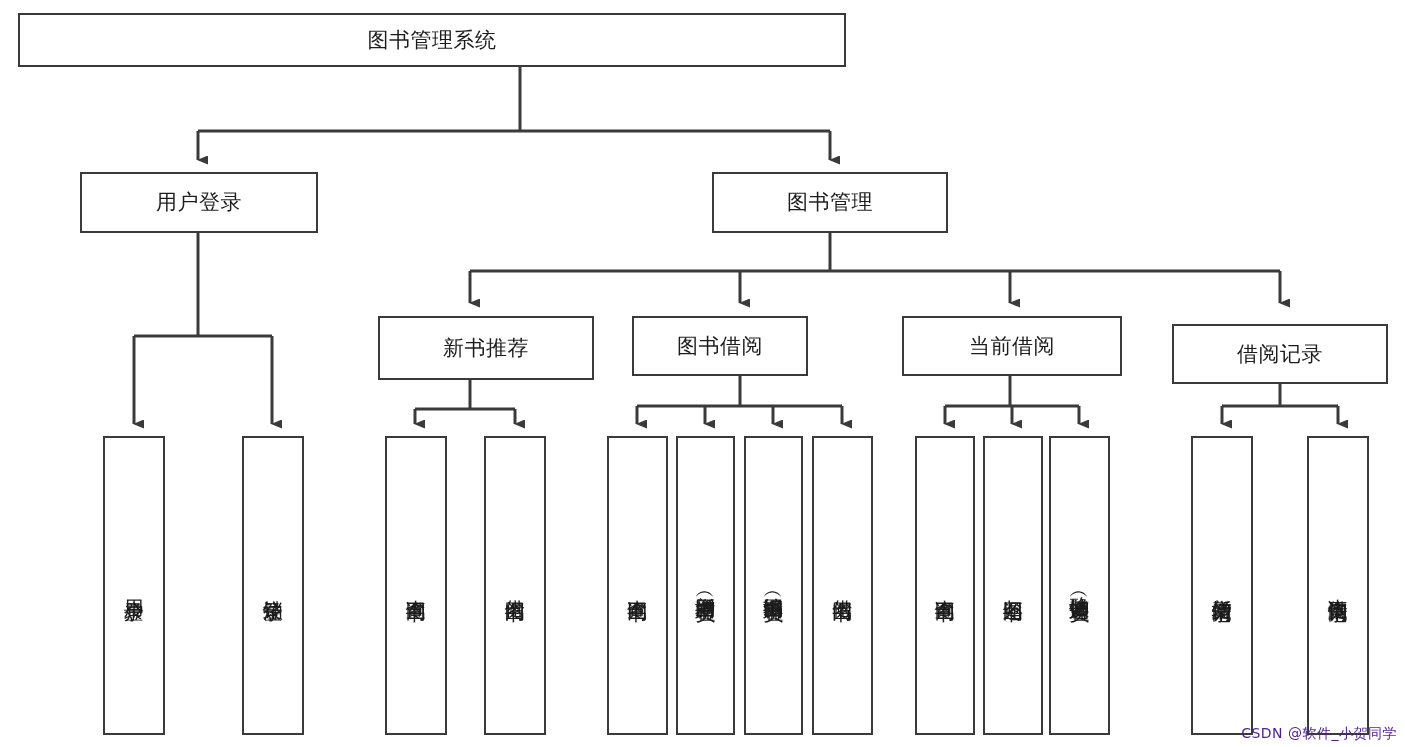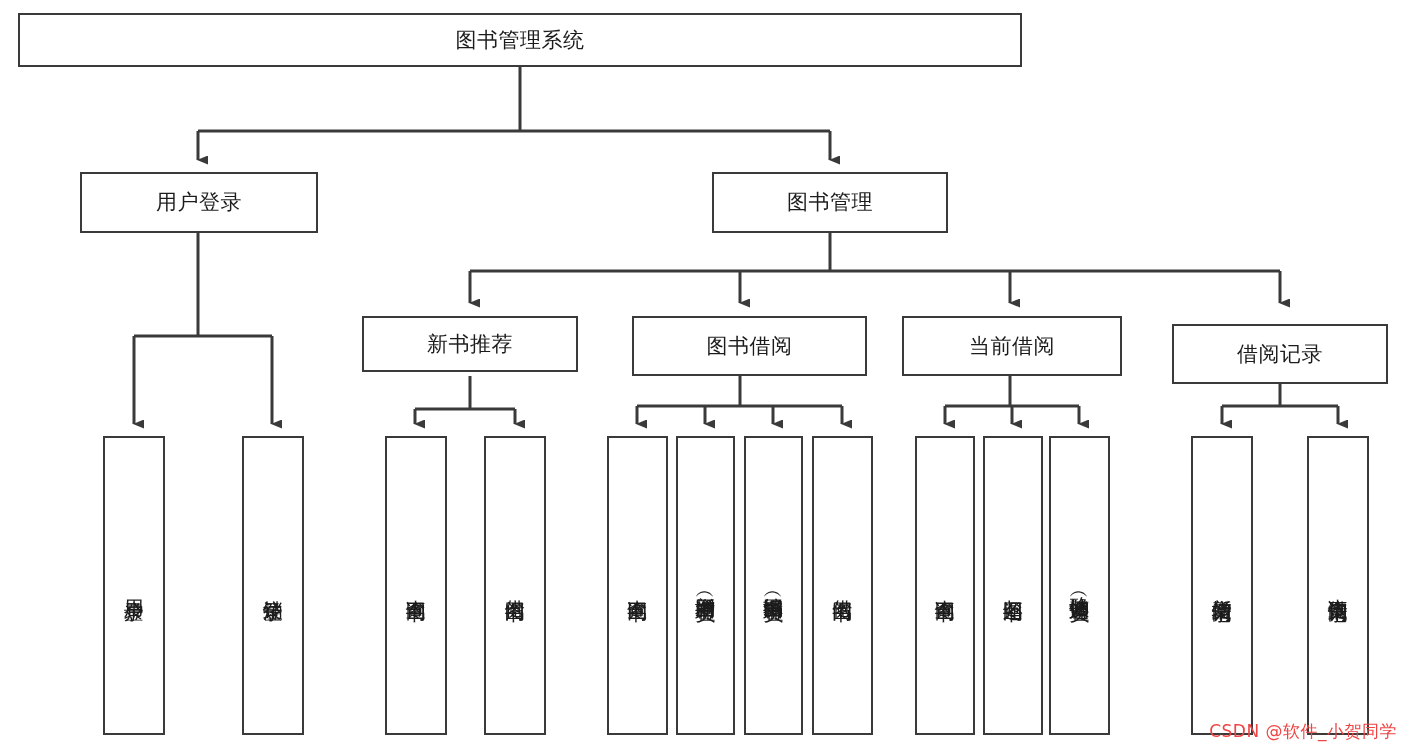--- a/index.html
+++ b/index.html
@@ -55,22 +55,22 @@
   .node.vertical .vlabel {
     writing-mode: vertical-rl;
     text-orientation: upright;
     display: block;
     white-space: nowrap;
   }
   .watermark {
     position: absolute;
     right: 8px;
     bottom: 4px;
-    font-size: 17px;
-    color: #ef4444;
+    font-size: 14px;
+    color: #4c1d95;
     letter-spacing: 0.5px;
     white-space: nowrap;
   }
 </style>
 </head>
 <body>
 
 <div id="diagram-root">
 
   <svg id="edges-layer" width="1405" height="747" viewBox="0 0 1405 747">
@@ -118,27 +118,27 @@
       <path d="M1079,406 L1079,424" marker-end="url(#arrowhead)"></path>
 
       <path d="M1280,376 L1280,406"></path>
       <path d="M1222,406 L1338,406"></path>
       <path d="M1222,406 L1222,424" marker-end="url(#arrowhead)"></path>
       <path d="M1338,406 L1338,424" marker-end="url(#arrowhead)"></path>
 
     </g>
   </svg>
 
-  <div class="node horizontal" style="left:18px; top:13px; width:1004px; height:54px;">图书管理系统</div>
+  <div class="node horizontal" style="left:18px; top:13px; width:828px; height:54px;">图书管理系统</div>
 
   <div class="node horizontal" style="left:80px; top:172px; width:238px; height:61px;">用户登录</div>
   <div class="node horizontal" style="left:712px; top:172px; width:236px; height:61px;">图书管理</div>
 
-  <div class="node horizontal" style="left:362px; top:316px; width:216px; height:56px;">新书推荐</div>
-  <div class="node horizontal" style="left:632px; top:316px; width:235px; height:60px;text-align:right;">图书借阅</div>
+  <div class="node horizontal" style="left:378px; top:316px; width:216px; height:64px;">新书推荐</div>
+  <div class="node horizontal" style="left:632px; top:316px; width:176px; height:60px;text-align:right;">图书借阅</div>
   <div class="node horizontal" style="left:902px; top:316px; width:220px; height:60px;">当前借阅</div>
   <div class="node horizontal" style="left:1172px; top:316px; width:216px; height:60px;margin-top:8px;">借阅记录</div>
 
   <div class="node vertical" style="left:103px; top:436px; width:62px; height:299px;">
     <span class="vlabel">用户登录</span>
   </div>
   <div class="node vertical" style="left:242px; top:436px; width:62px; height:299px;">
     <span class="vlabel">注销登录</span>
   </div>
 

